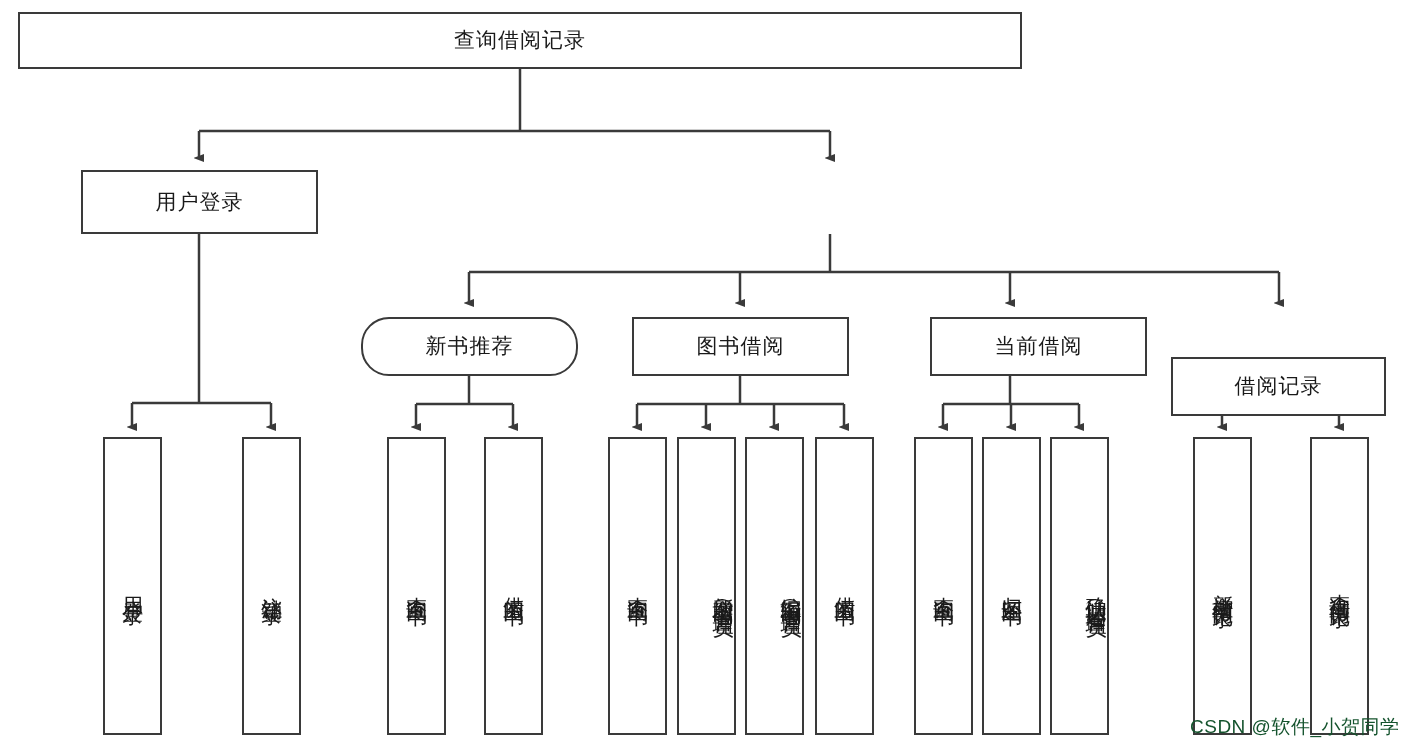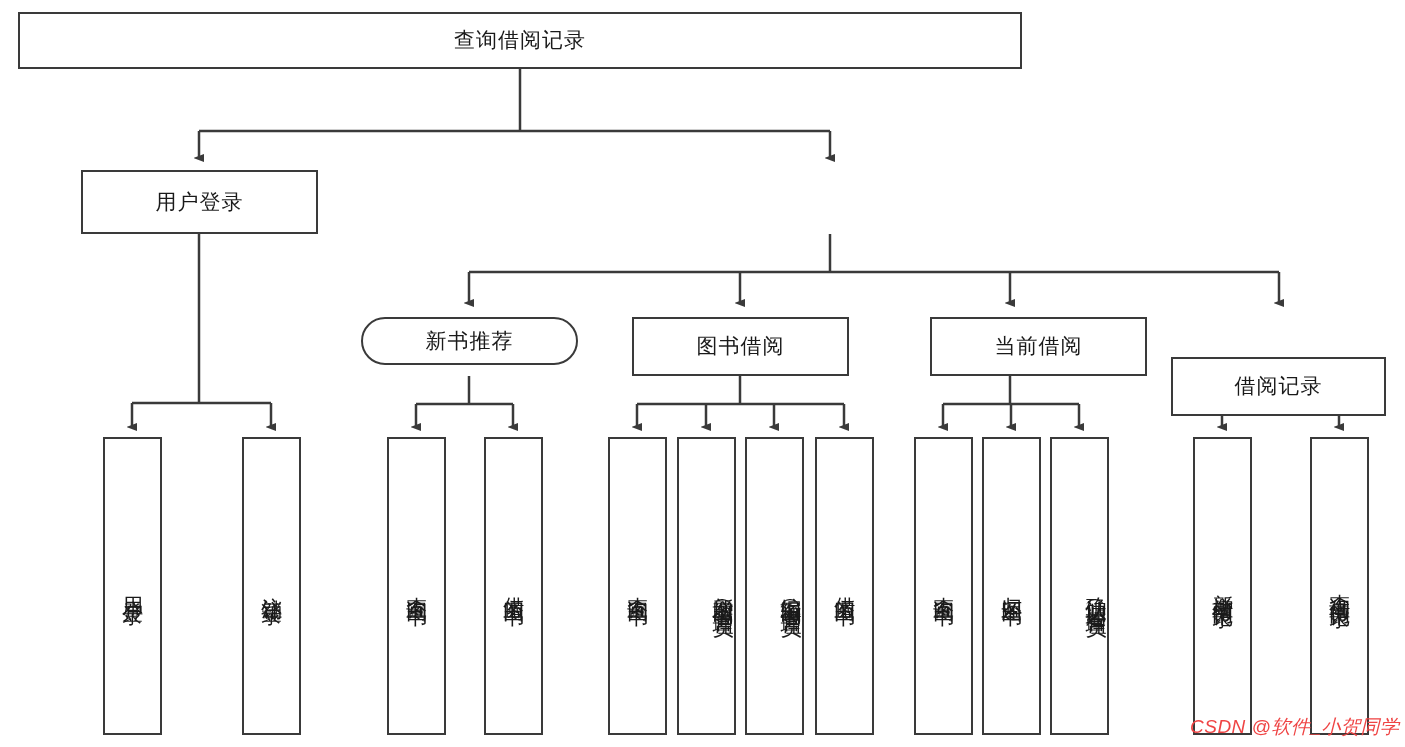--- a/index.html
+++ b/index.html
@@ -55,24 +55,23 @@
   .node-label {
     display: block;
     line-height: 1.08;
     white-space: pre;
   }
   .watermark {
     position: absolute;
     left: 1190px;
     top: 714px;
     font-size: 19px;
-    color: #ef4444;
+    color: #14532d;
     white-space: nowrap;
     letter-spacing: 0.5px;
-    font-style: italic;
   }
 </style>
 </head>
 <body>
 
 <div id="canvas">
 
   <svg id="edges" viewBox="0 0 1405 747">
     <defs>
       <marker id="arrow" markerWidth="10" markerHeight="10" refX="4" refY="5" orient="auto" markerUnits="userSpaceOnUse">
@@ -124,21 +123,21 @@
   </svg>
 
   <div class="node h" style="left:18px; top:12px; width:1004px; height:57px;">
     <span class="node-label">查询借阅记录</span>
   </div>
 
   <div class="node h" style="left:81px; top:170px; width:237px; height:64px;">
     <span class="node-label">用户登录</span>
   </div>
 
-  <div class="node h" style="left:361px; top:317px; width:217px; height:48px;border-radius:28px;">
+  <div class="node h" style="left:361px; top:317px; width:217px; height:59px;border-radius:28px;">
     <span class="node-label">新书推荐</span>
   </div>
   <div class="node h" style="left:632px; top:317px; width:217px; height:59px;">
     <span class="node-label">图书借阅</span>
   </div>
   <div class="node h" style="left:930px; top:317px; width:217px; height:59px;">
     <span class="node-label">当前借阅</span>
   </div>
   <div class="node h" style="left:1171px; top:317px; width:215px; height:59px;margin-top:40px;">
     <span class="node-label">借阅记录</span>

